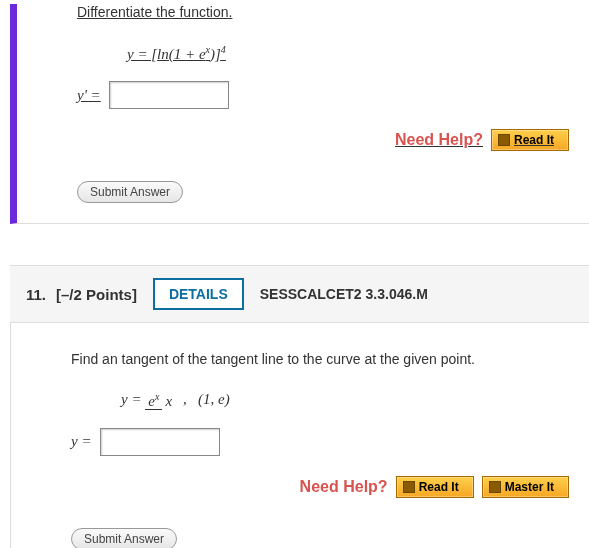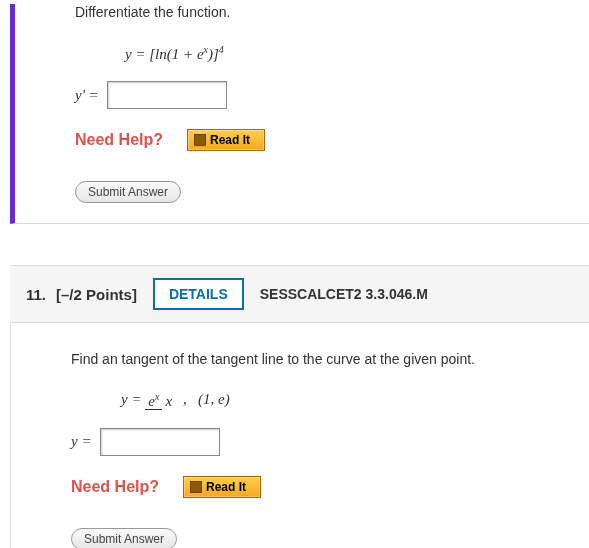--- a/index.html
+++ b/index.html
@@ -103,22 +103,23 @@
     width: 110px;
     height: 24px;
     border: 1px solid #888;
     box-shadow: inset 1px 1px 2px rgba(0,0,0,0.2);
     padding: 1px 4px;
     font-size: 14px;
   }
   .need-help-row {
     display: flex;
     align-items: center;
-    gap: 24px;
+    gap: 8px;
     margin-bottom: 30px;
+    justify-content: flex-end;
   }
   .need-help {
     color: #d9534f;
     font-weight: bold;
     font-size: 16px;
   }
   .orange-btn {
     background: linear-gradient(#ffcf4b, #f6a724);
     border: 1px solid #a66a00;
     box-shadow: inset 0 0 0 1px rgba(255,255,255,.3);
@@ -152,21 +153,21 @@
   }
   .pt {
     font-family: 'Times New Roman', serif;
     font-style: italic;
     margin-left: 8px;
   }
 </style>
 </head>
 <body>
 
-<div class="question-block" style="border-left:5px solid #6d28d9; margin-left:10px; padding-top:0;">
+<div class="question-block" style="border-left:7px solid #6d28d9; margin-left:10px; padding-top:0;text-decoration:underline;">
   <div class="prompt">Differentiate the function.</div>
   <div class="formula">
     <span>y = [ln(1 + e</span><sup>x</sup><span>)]</span><sup>4</sup>
   </div>
   <div class="answer-row">
     <span class="answer-label">y' =</span>
     <input class="answer-input" type="text" style="">
   </div>
   <div class="need-help-row">
     <span class="need-help">Need Help?</span>
@@ -192,16 +193,19 @@
   </div>
   <div class="answer-row">
     <span class="answer-label">y =</span>
     <input class="answer-input" type="text" style="">
   </div>
   <div class="need-help-row">
     <span class="need-help">Need Help?</span>
     <button class="orange-btn">
           <span>Read It</span>
         </button>
+    <button class="orange-btn">
+          <span>Master It</span>
+        </button>
   </div>
   <button class="submit-btn">Submit Answer</button>
 </div>
 </div>
 
 </body></html>

